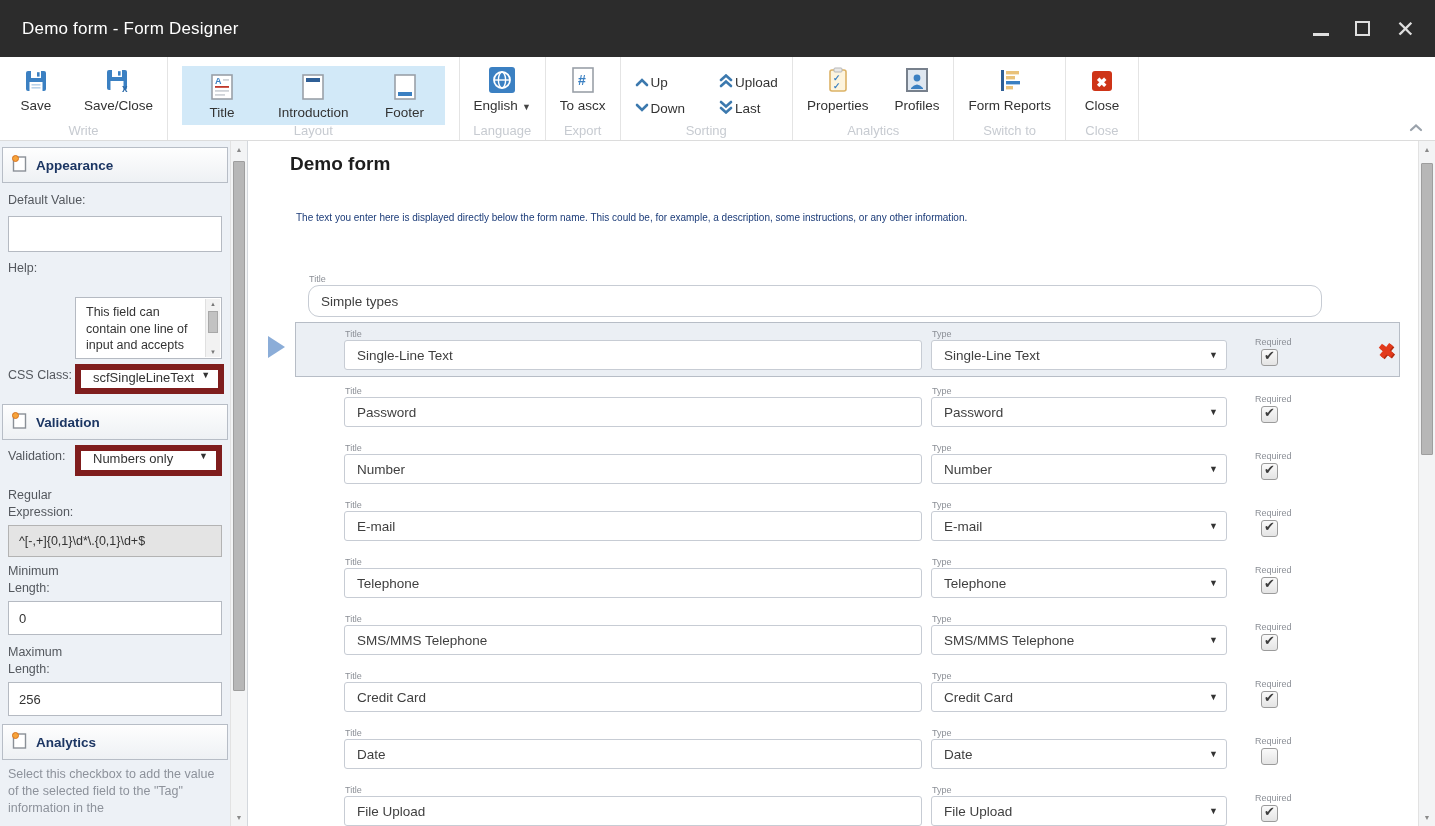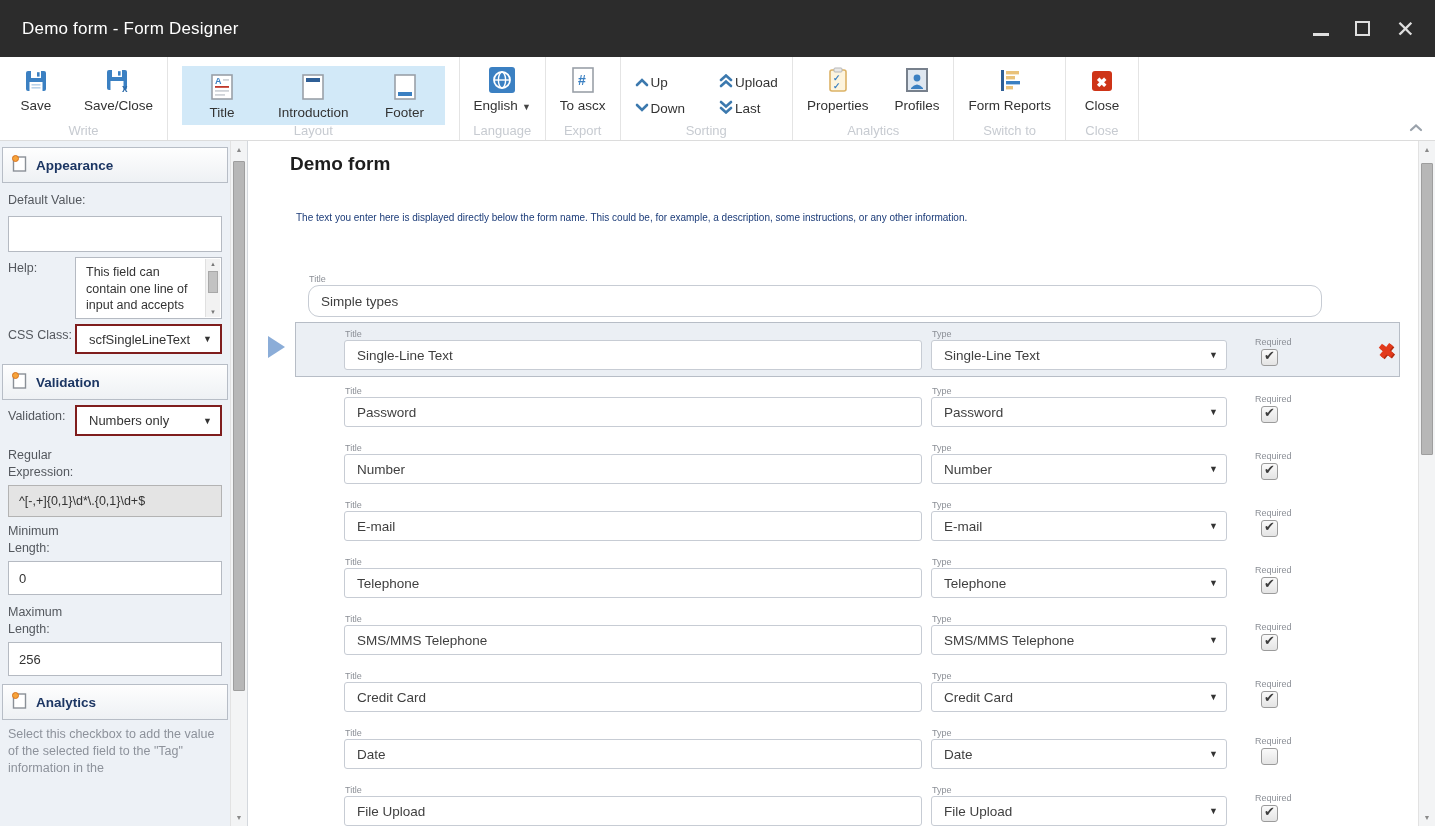--- a/index.html
+++ b/index.html
@@ -51,22 +51,22 @@
   .sb-row .lbl { width:67px; flex:none; color:#54585e; font-size:12.5px; line-height:17px; padding-top:3px; }
   .tbox { position:relative; flex:1; background:#fff; border:1px solid #b5bac2; overflow:hidden; }
   .tbox .ttext { padding:6px 20px 2px 10px; font-size:12.5px; line-height:16.5px; color:#333; }
   .mini-scroll { position:absolute; top:1px; right:1px; bottom:1px; width:15px; background:#f2f2f2;
     border-left:1px solid #e0e0e0; }
   .mini-scroll .up, .mini-scroll .dn { position:absolute; left:0; right:0; text-align:center;
     font-size:6px; color:#777; }
   .mini-scroll .up { top:2px; } .mini-scroll .dn { bottom:2px; }
   .mini-scroll .thumb { position:absolute; left:2px; right:2px; top:12px; height:22px;
     background:#c2c2c2; border:1px solid #a8a8a8; }
-  .sb-select { position:relative; flex:1; height:30px; background:#fff; border:2px solid #7f1d1d;
-    display:flex; align-items:center; padding:0 24px 0 12px; font-size:13px; color:#333; cursor:pointer; }
+  .sb-select { position:relative; flex:1; height:30px; background:#fff; border:6px solid #7f1d1d;
+    display:flex; align-items:flex-start; padding:0 24px 0 12px; font-size:13px; color:#333; cursor:pointer; }
   .sb-select .caret, .fld-select .caret { position:absolute; right:8px; font-size:9px; color:#333; }
   .regex-input { background:#e4e4e4; border:1px solid #b3b3b3; height:32px; font-size:12.5px; }
   .error-hl { border:3px solid #e00000; margin:5px 0 0 1px; padding:4px 2px; display:flex; }
   .error-hl .lbl { width:58px; flex:none; color:#54585e; font-size:12.5px; line-height:17px; padding:3px 0 0 4px; }
   .error-hl .tbox { height:62px; }
   .sb-desc { color:#8d929b; font-size:12.5px; line-height:17px; margin:6px 6px 0; }
 
   
   .vscroll { position:absolute; top:0; right:0; width:17px; bottom:0; background:#f3f4f5;
     border-left:1px solid #e2e2e2; }
@@ -335,21 +335,21 @@
             </svg>
         </span>
         <span class="hdr-title">Appearance</span>
       </div>
 
       <div class="sb-lbl narrow" style="margin-top:9px;">Default Value:</div>
       <input class="sb-input" style="margin-top: 7px;" value="">
 
       <div class="sb-row" style="margin-top:5px;">
         <div class="lbl">Help:</div>
-        <div class="tbox" style="height:62px;">
+        <div class="tbox" style="height:62px;margin-top:40px;">
           <div class="ttext">This field can contain one line of input and accepts</div>
           <div class="mini-scroll">
             <span class="up">▲</span>
             <span class="dn">▼</span>
             <span class="thumb"></span>
           </div>
         </div>
       </div>
 
       <div class="sb-row" style="margin-top:5px;">

